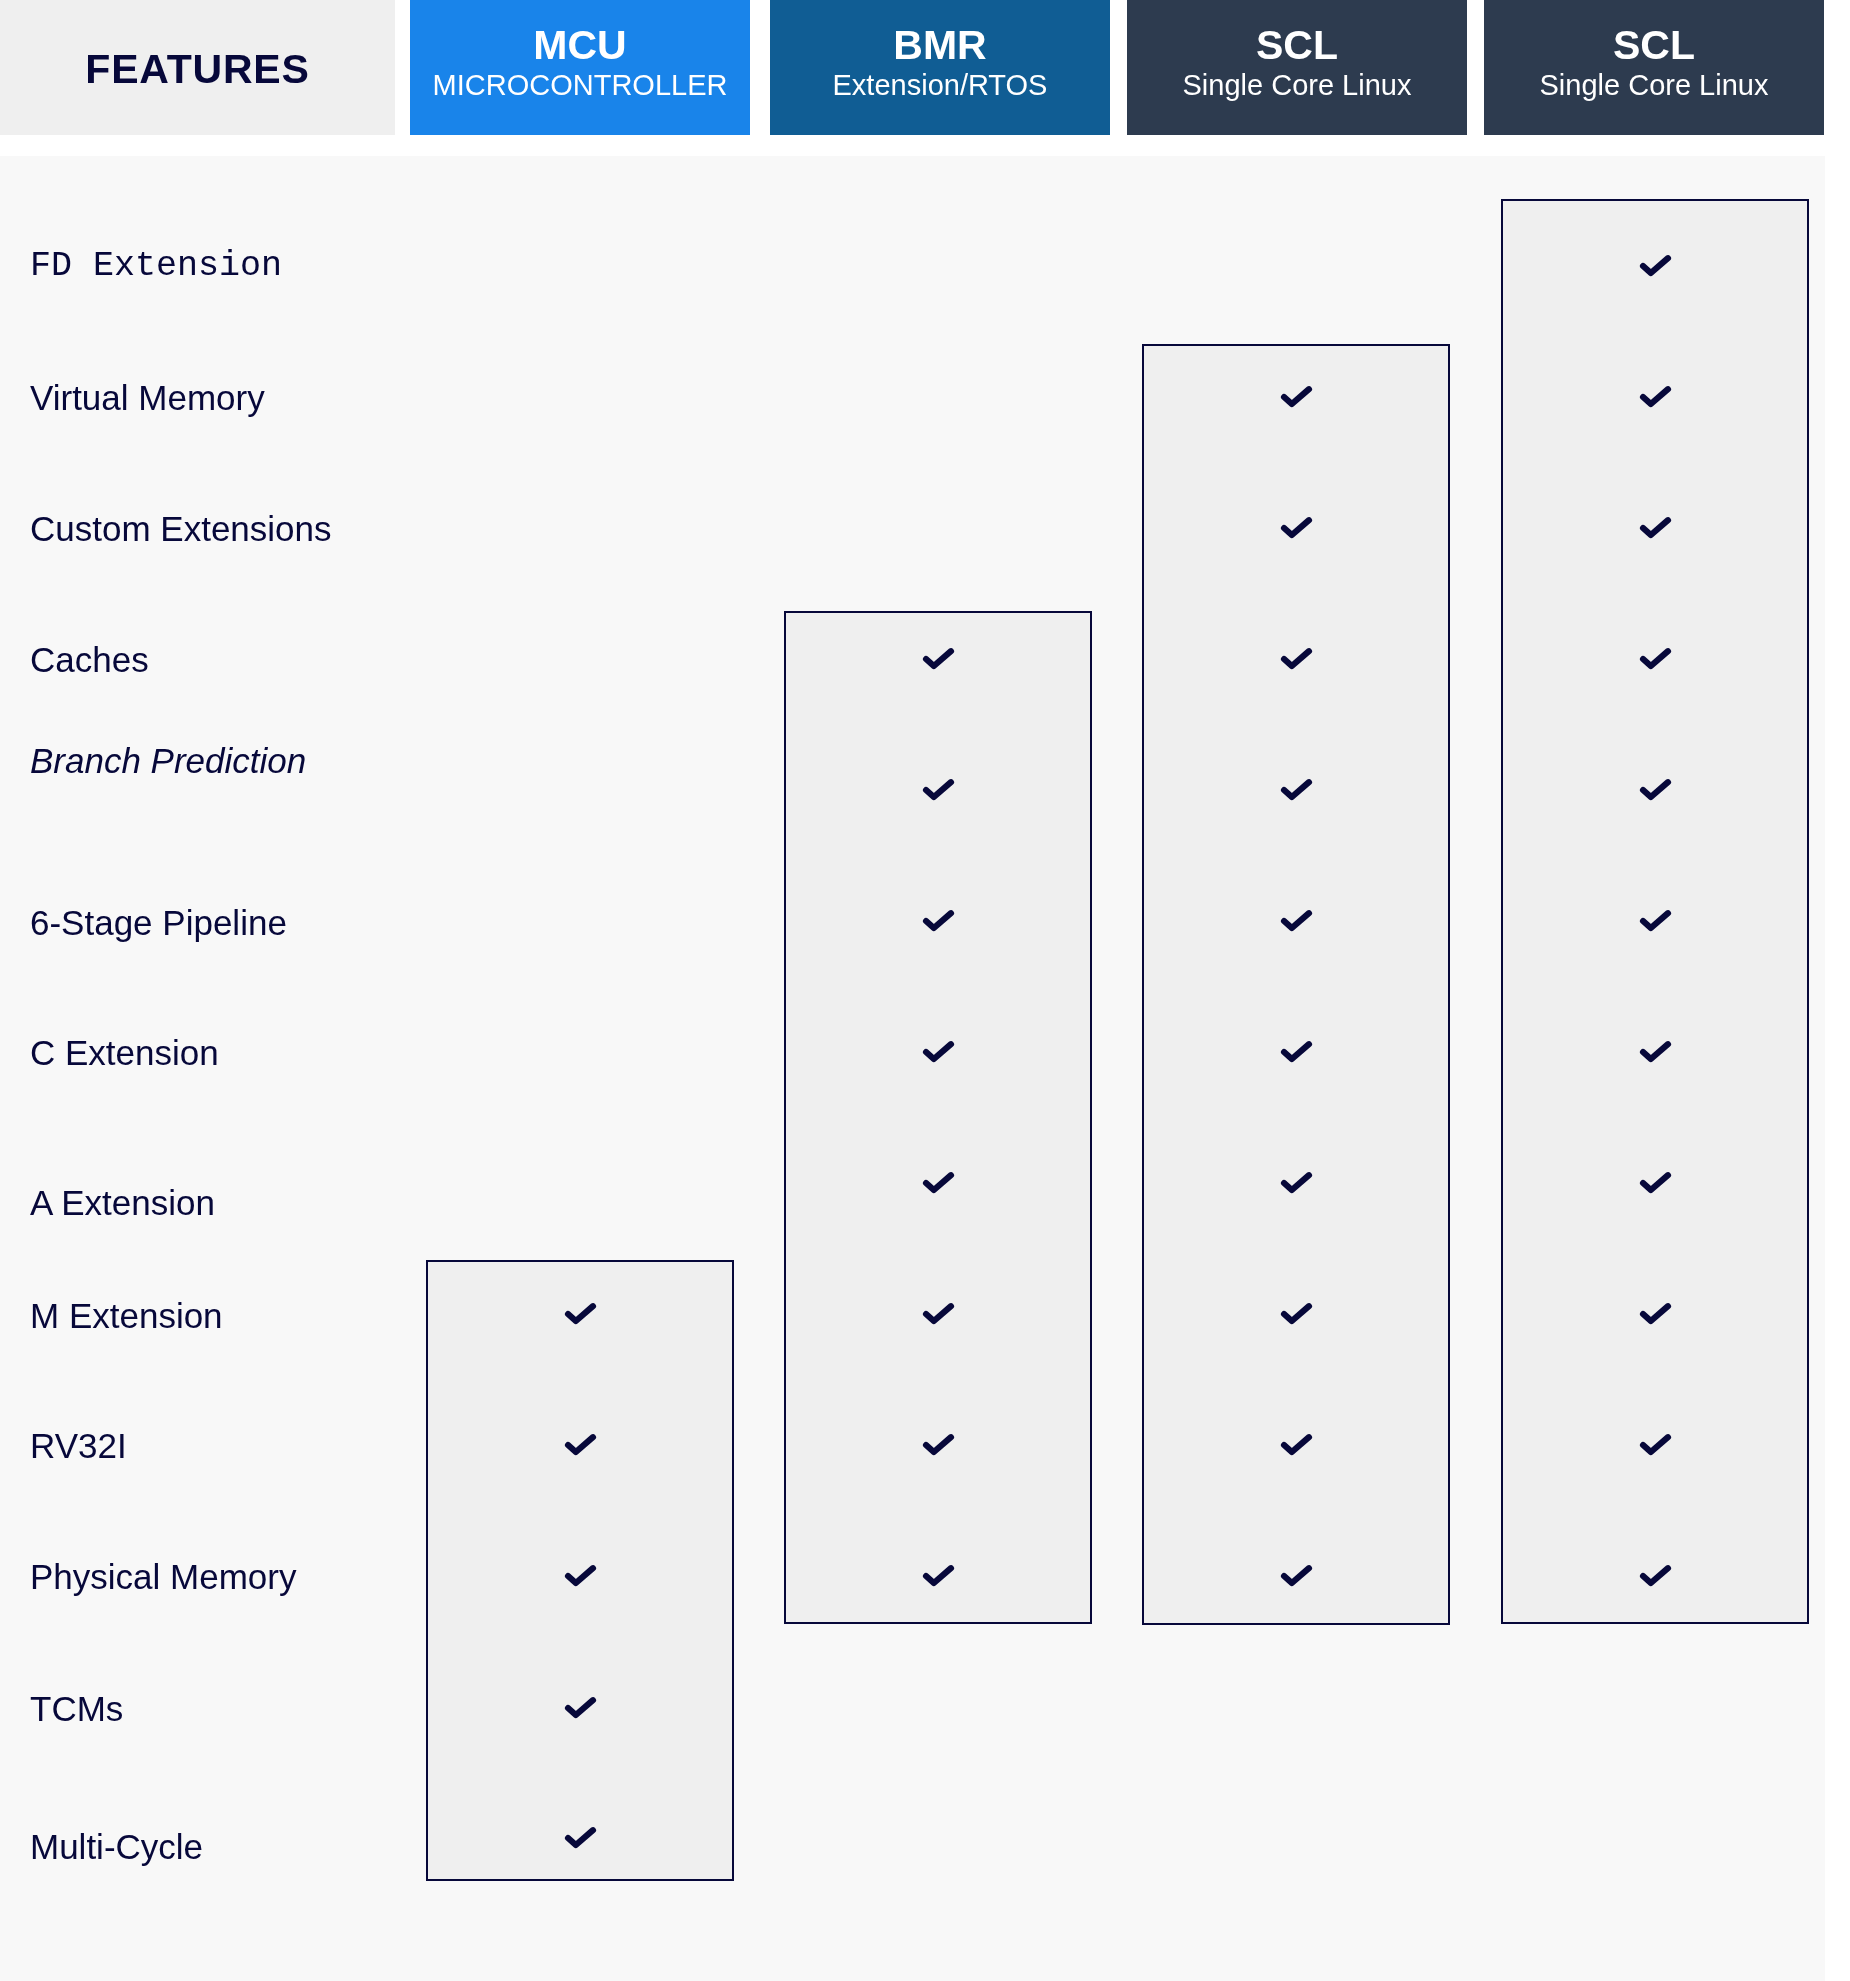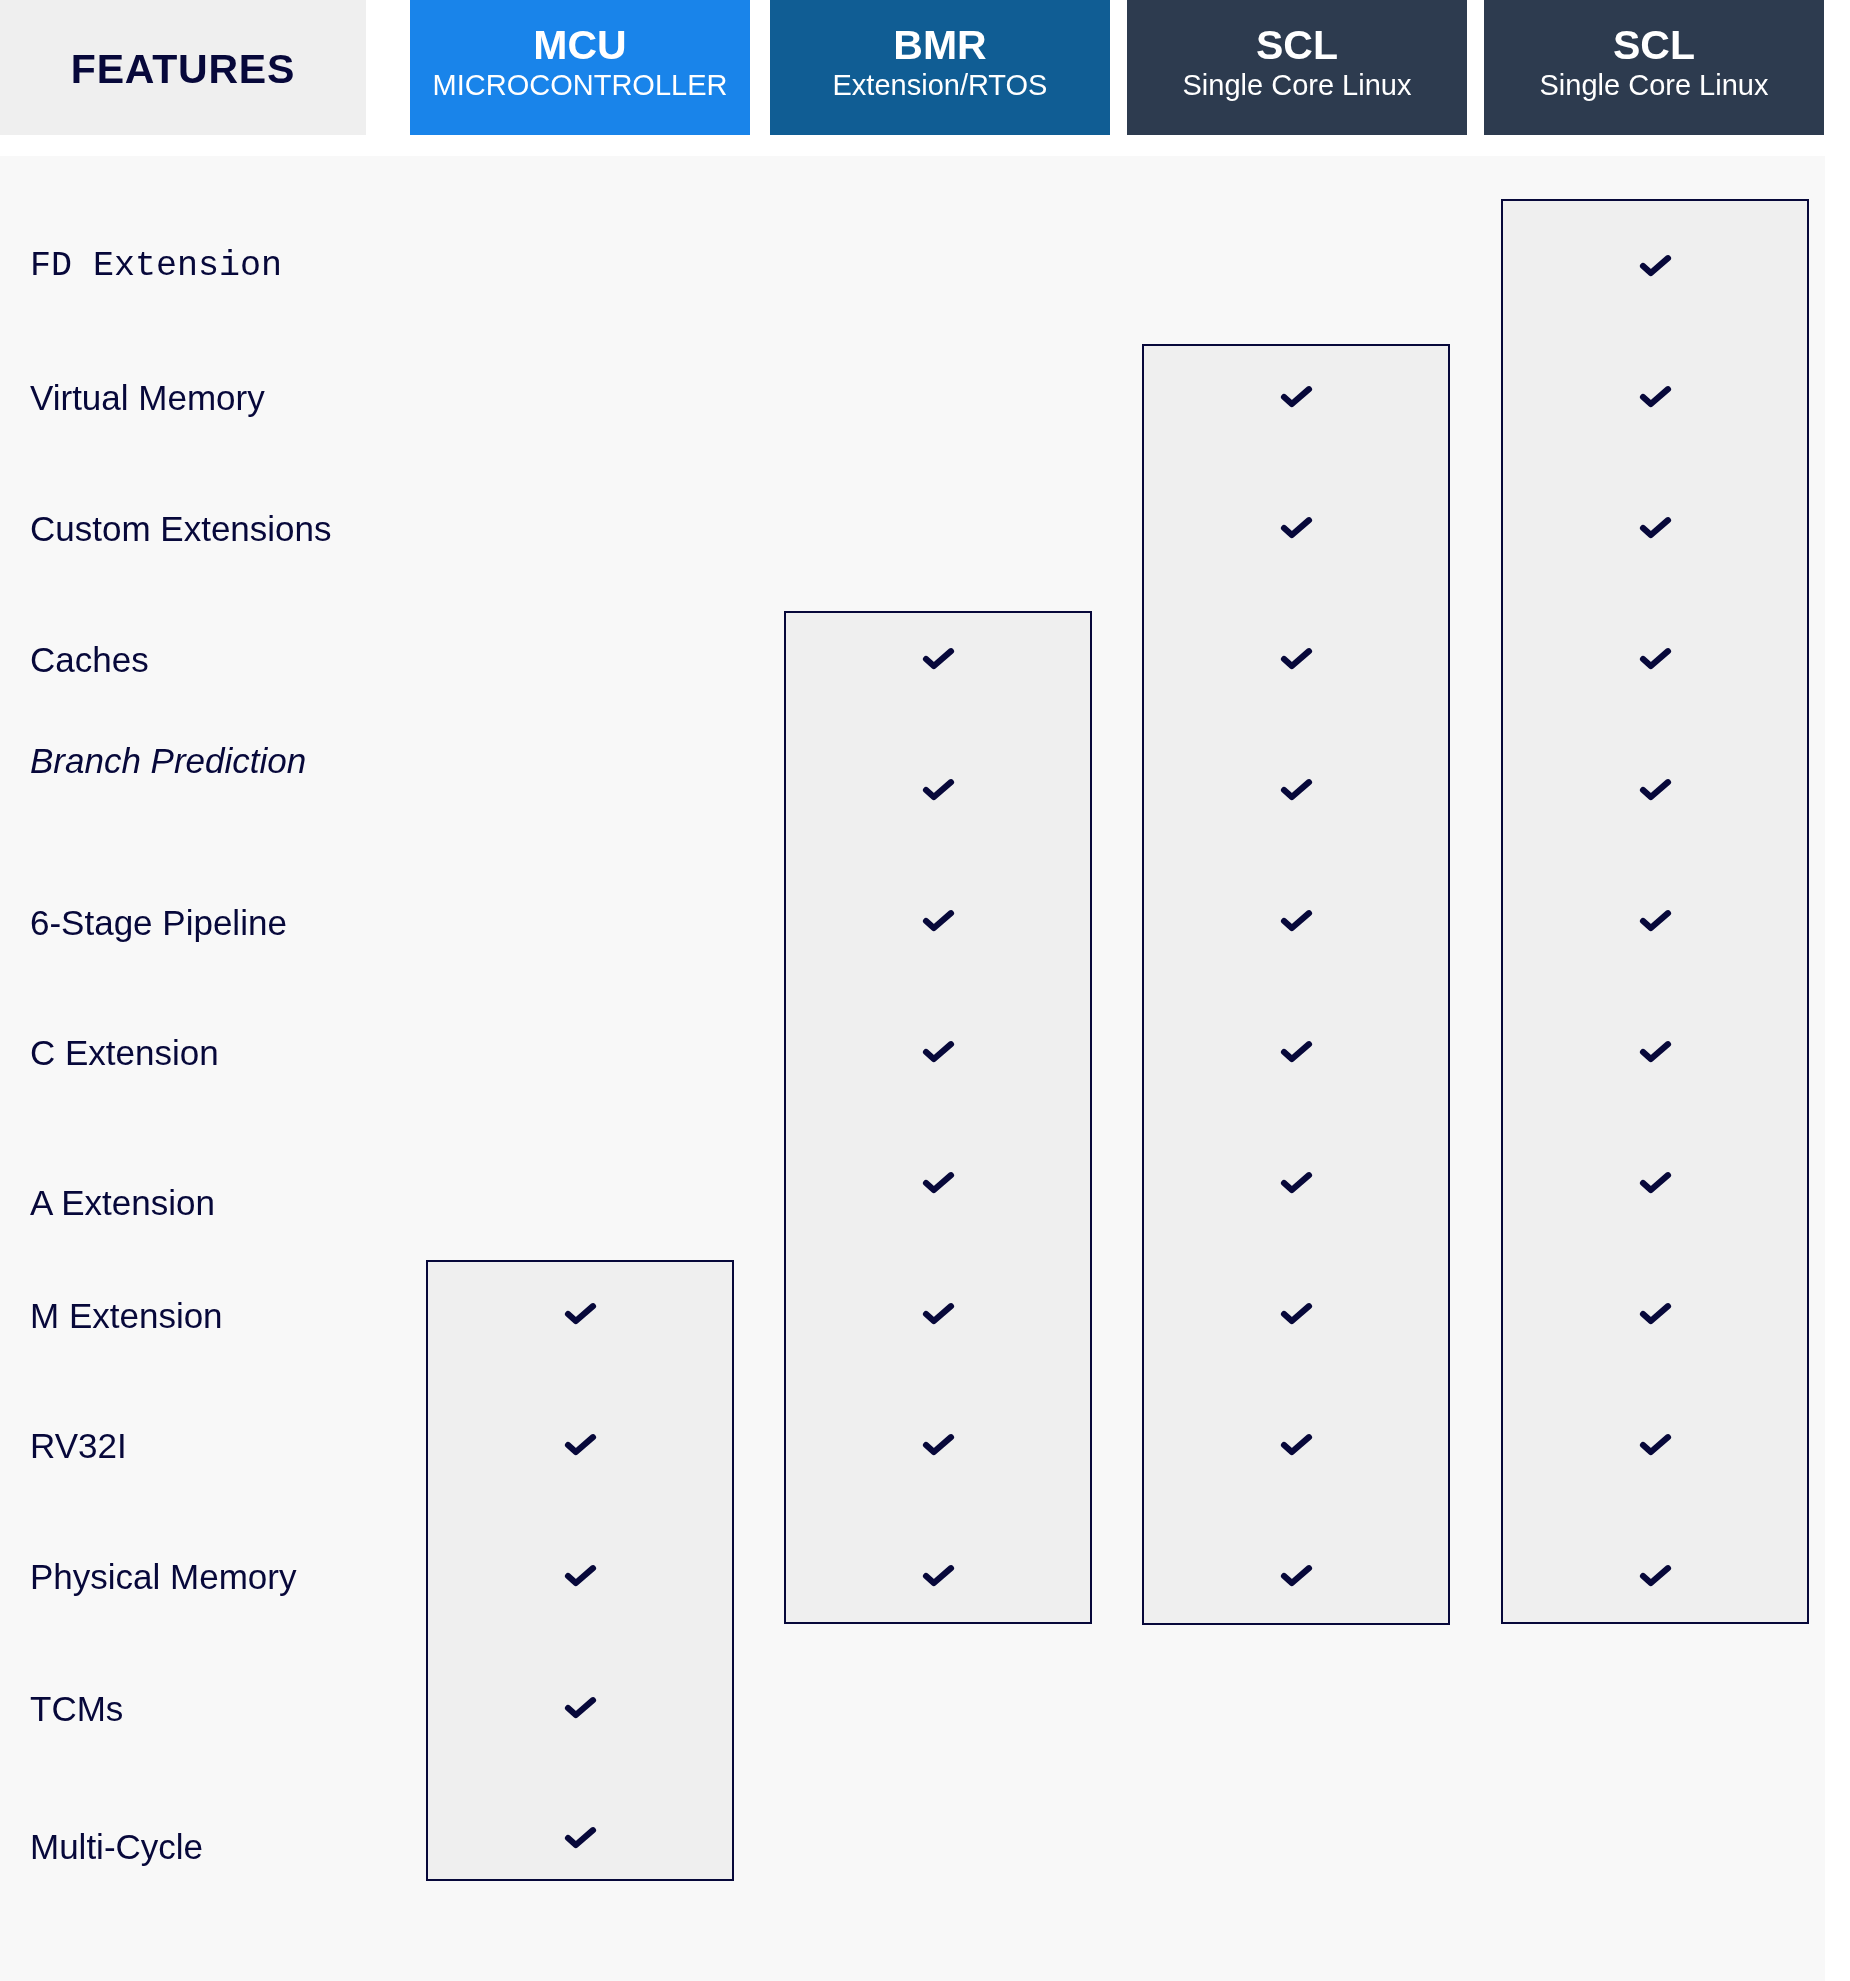--- a/index.html
+++ b/index.html
@@ -22,21 +22,21 @@
       box-sizing: border-box;
       display: flex;
       flex-direction: column;
       align-items: center;
       justify-content: center;
       text-align: center;
       color: #ffffff;
     }
     .hdr-features {
       left: 0;
-      width: 366px;
+      width: 395px;
       background: #efefef;
       color: #07083a;
       font-weight: 700;
       font-size: 41px;
       letter-spacing: 0.8px;
       padding-top: 4.7px;
     }
     .hdr .title {
       font-weight: 700;
       font-size: 41px;

